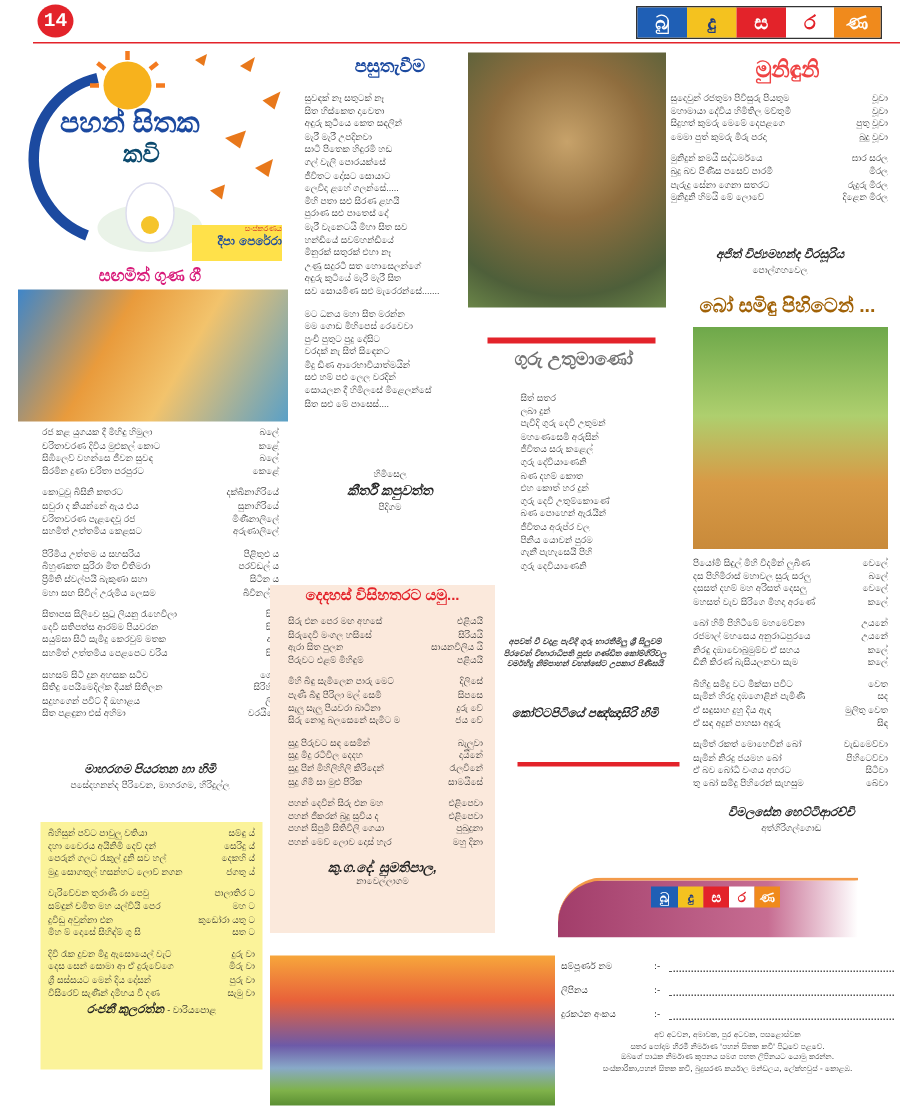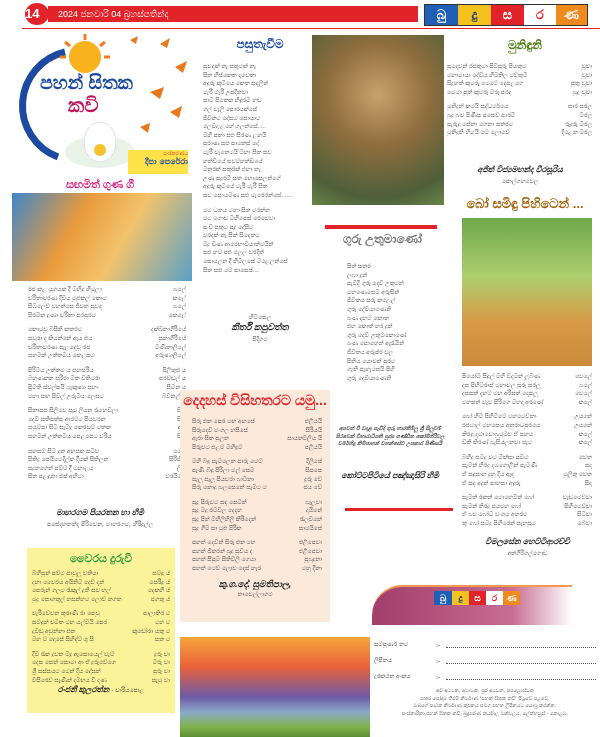--- a/index.html
+++ b/index.html
@@ -1,38 +1,37 @@
 <!DOCTYPE html>
 <html><head>
 <meta charset="utf-8">
 <style>
 *{box-sizing:border-box;margin:0;padding:0}
 body{width:600px;height:737px;background:#fff;font-family:"DejaVu Sans",sans-serif;position:relative;overflow:hidden;color:#222}
 .hdr{position:absolute;left:0;top:0;width:600px;height:30px}
-.pgnum{position:absolute;left:25px;top:3px;width:24px;height:22px;border-radius:50%;background:#e3232a;color:#fff;font-weight:bold;font-size:13px;text-align:left;line-height:22px;font-family:Liberation Sans, sans-serif}
+.pgnum{position:absolute;left:25px;top:3px;width:24px;height:22px;border-radius:50%;background:#e3232a;color:#fff;font-weight:bold;font-size:13px;text-align:center;line-height:22px;font-family:Liberation Mono, monospace}
 .redbar{position:absolute;left:48px;top:6px;width:370px;height:16px;background:#e3232a;color:#fff;font-size:9px;line-height:16px;padding-left:10px;font-family:"Liberation Sans",sans-serif}
 .hline{position:absolute;left:22px;top:28px;width:578px;height:1px;background:#e3232a}
 .logo{position:absolute;display:flex;font-weight:bold;color:#fff;font-family:"Liberation Sans",sans-serif}
 .logo span{display:block;height:100%;text-align:center}
 .l1{left:424px;top:4px;width:164px;height:22px;border:1px solid #333;font-size:13px;line-height:20px}
 .abs{position:absolute}
 .title{font-weight:bold;text-align:center;font-family:"Liberation Sans",sans-serif}
 .poem{font-size:6px;line-height:8.6px;color:#333;font-family:"Liberation Sans",sans-serif}
 .poem .ln{display:flex;justify-content:space-between;white-space:nowrap}
 .poem .gap{height:6px}
 .auth{font-weight:bold;font-size:10px;text-align:center;font-style:italic;font-family:"Liberation Sans",sans-serif}
 .place{font-size:6px;text-align:center;color:#333}
 .ph{background-size:cover}
 </style>
 </head>
 <body>
 
 <div class="hdr">
   <div class="pgnum">14</div>
-  <div class="redbar"><span>2024 ජනවාරි 04 බ්‍රහස්පතින්ද</span></div>
   <div class="logo l1">
     <span style="width:33px;background:#1f5fb5;color:#fff">බු</span>
     <span style="width:33px;background:#f4c21f;color:#1f3b80">දු</span>
     <span style="width:33px;background:#e3232a;color:#fff">ස</span>
     <span style="width:32px;background:#fff;color:#e3232a">ර</span>
     <span style="width:31px;background:#f08a1c;color:#fff">ණ</span>
   </div>
   <div class="hline"></div>
 </div>
 
@@ -53,21 +52,21 @@
     <g fill="#e8781b">
       <path d="M120 8 l8 -4 l-2 8 z"></path>
         <path d="M150 12 l10 -6 l-3 10 z"></path>
         <path d="M165 35 l12 -6 l-4 12 z"></path>
       <path d="M140 60 l14 -5 l-4 12 z"></path>
         <path d="M160 80 l12 -6 l-3 12 z"></path>
         <path d="M130 95 l10 -4 l-2 10 z"></path>
     </g>
   </svg>
   <div class="abs title" style="left:30px;top:40px;font-size:19px;color:#1c4aa0">පහන් සිතක</div>
-  <div class="abs title" style="left:58px;top:62px;font-size:20px;color:#be185d">කවි</div>
+  <div class="abs title" style="left:72px;top:62px;font-size:16px;color:#0c4a6e">කවි</div>
   <div class="abs" style="left:118px;top:118px;width:60px;height:24px;background:#ffe14a;text-align:right">
     <div style="font-size:5px;color:#c22">සංස්කරණය</div>
     <div style="font-size:8px;font-weight:bold;color:#1c4aa0">දීපා පෙරේරා</div>
   </div>
 </div>
 
 <div class="abs title" style="left:25px;top:178px;width:150px;font-size:11px;color:#d81b7a">සඟමිත් ගුණ ගී</div>
 <div class="abs ph" style="left:12px;top:193px;width:180px;height:88px;background:linear-gradient(120deg,#3f86c9 0%,#e99b3c 35%,#f2c36c 60%,#5aa0c7 100%)"></div>
 <div class="abs poem" style="left:28px;top:285px;width:158px" id="p-sang">
     <div class="ln">
@@ -152,21 +151,20 @@
     </div>
     <div class="ln">
       <span>සිත පළඳුනා ළුස් අහිමා</span>
       <span>වරයිමේ</span>
     </div>
   </div>
 <div class="abs auth" style="left:15px;top:508px;width:170px;font-size:8px">මාහරගම පියරතන හා හිමි</div>
 <div class="abs place" style="left:15px;top:520px;width:170px">පසේදහනන්ද පිරිවෙන, මාහරගම, හිරිදුල්ල</div>
 
 <div class="abs" style="left:27px;top:548px;width:148px;height:165px;background:#fbf39a">
-  <div class="title" style="font-size:11px;color:#2a9a3a;margin-top:4px">වෛරය දුරුවී</div>
   <div class="poem" style="padding:4px 5px 0 5px" id="p-wer">
       <div class="ln">
         <span>බිහිසුන් පව්ට පාවුලු වතියා</span>
         <span>සම්ඳු ය්</span>
       </div>
       <div class="ln">
         <span>දහා වෛරය අයිනිමි දෙව් දන්</span>
         <span>සෙරිදු ය්</span>
       </div>
       <div class="ln">
@@ -290,21 +288,21 @@
     <div class="ln">
       <span>සිත සළු මේ පාසෙස්....</span>
     </div>
   </div>
 <div class="abs place" style="left:200px;top:313px;width:120px">හිමිසෙල</div>
 <div class="abs auth" style="left:200px;top:322px;width:120px;font-size:9px">කීර්ති කපුවත්ත</div>
 <div class="abs place" style="left:200px;top:335px;width:120px">පිදිගම</div>
 
 <div class="abs ph" style="left:312px;top:35px;width:132px;height:170px;background:radial-gradient(circle at 50% 35%,#c7a26a 0%,#8f6d3e 40%,#4e5f3a 80%,#6a8548 100%)"></div>
 
-<div class="abs title" style="left:450px;top:38px;width:150px;font-size:12px;color:#4d7c0f">මුනිඳුනි</div>
+<div class="abs title" style="left:450px;top:38px;width:150px;font-size:15px;color:#ef4444">මුනිඳුනි</div>
 <div class="abs poem" style="left:447px;top:62px;width:145px" id="p-mun">
     <div class="ln">
       <span>සුදොවුන් රජතුමා පිවිසුරු පියතුම</span>
       <span>වූවා</span>
     </div>
     <div class="ln">
       <span>මහාමායා දේවිය හිමිතිල මව්තුමී</span>
       <span>වූවා</span>
     </div>
     <div class="ln">
@@ -454,21 +452,21 @@
     </div>
     <div class="ln">
       <span>ගුරු දෙවියාණෙනි</span>
     </div>
   </div>
 <div class="abs" style="left:330px;top:425px;width:120px;font-size:5.3px;line-height:7.5px;text-align:center;font-style:italic;font-weight:bold;color:#333">අපවත් වී වදාළ පැවිදි ගුරු භාරතීමිලු ශ්‍රී සිලුවම් පිරවෙන් විහාරාධිපති පූජ්‍ය ගණ්ඩිත කෝම්ගිරිවල වර්මහිදු නිම්පාහන් වහන්සේට උපකාර පිණිසයි</div>
 <div class="abs auth" style="left:340px;top:470px;width:100px;font-size:8px;line-height:11px">කෝට්ටපිටියේ පඤ්ඤාසිරි හිමි</div>
 <div class="abs" style="left:345px;top:508px;width:108px;height:3px;background:#e3232a"></div>
 
 <div class="abs" style="left:180px;top:390px;width:150px;height:232px;background:#fbe9dc">
-  <div class="title" style="font-size:14px;color:#e3232a;margin-top:2px">දෙදහස් විසිහතරට යමු...</div>
+  <div class="title" style="font-size:10px;color:#e3232a;margin-top:2px">දෙදහස් විසිහතරට යමු...</div>
   <div class="poem" style="padding:8px 8px 0 12px" id="p-ded">
       <div class="ln">
         <span>සිරු එන පෙර මඟ අහසේ</span>
         <span>එළියයි</span>
       </div>
       <div class="ln">
         <span>සිරුදෙවි මංගල හසිසේ</span>
         <span>සිරියයි</span>
       </div>
       <div class="ln">

